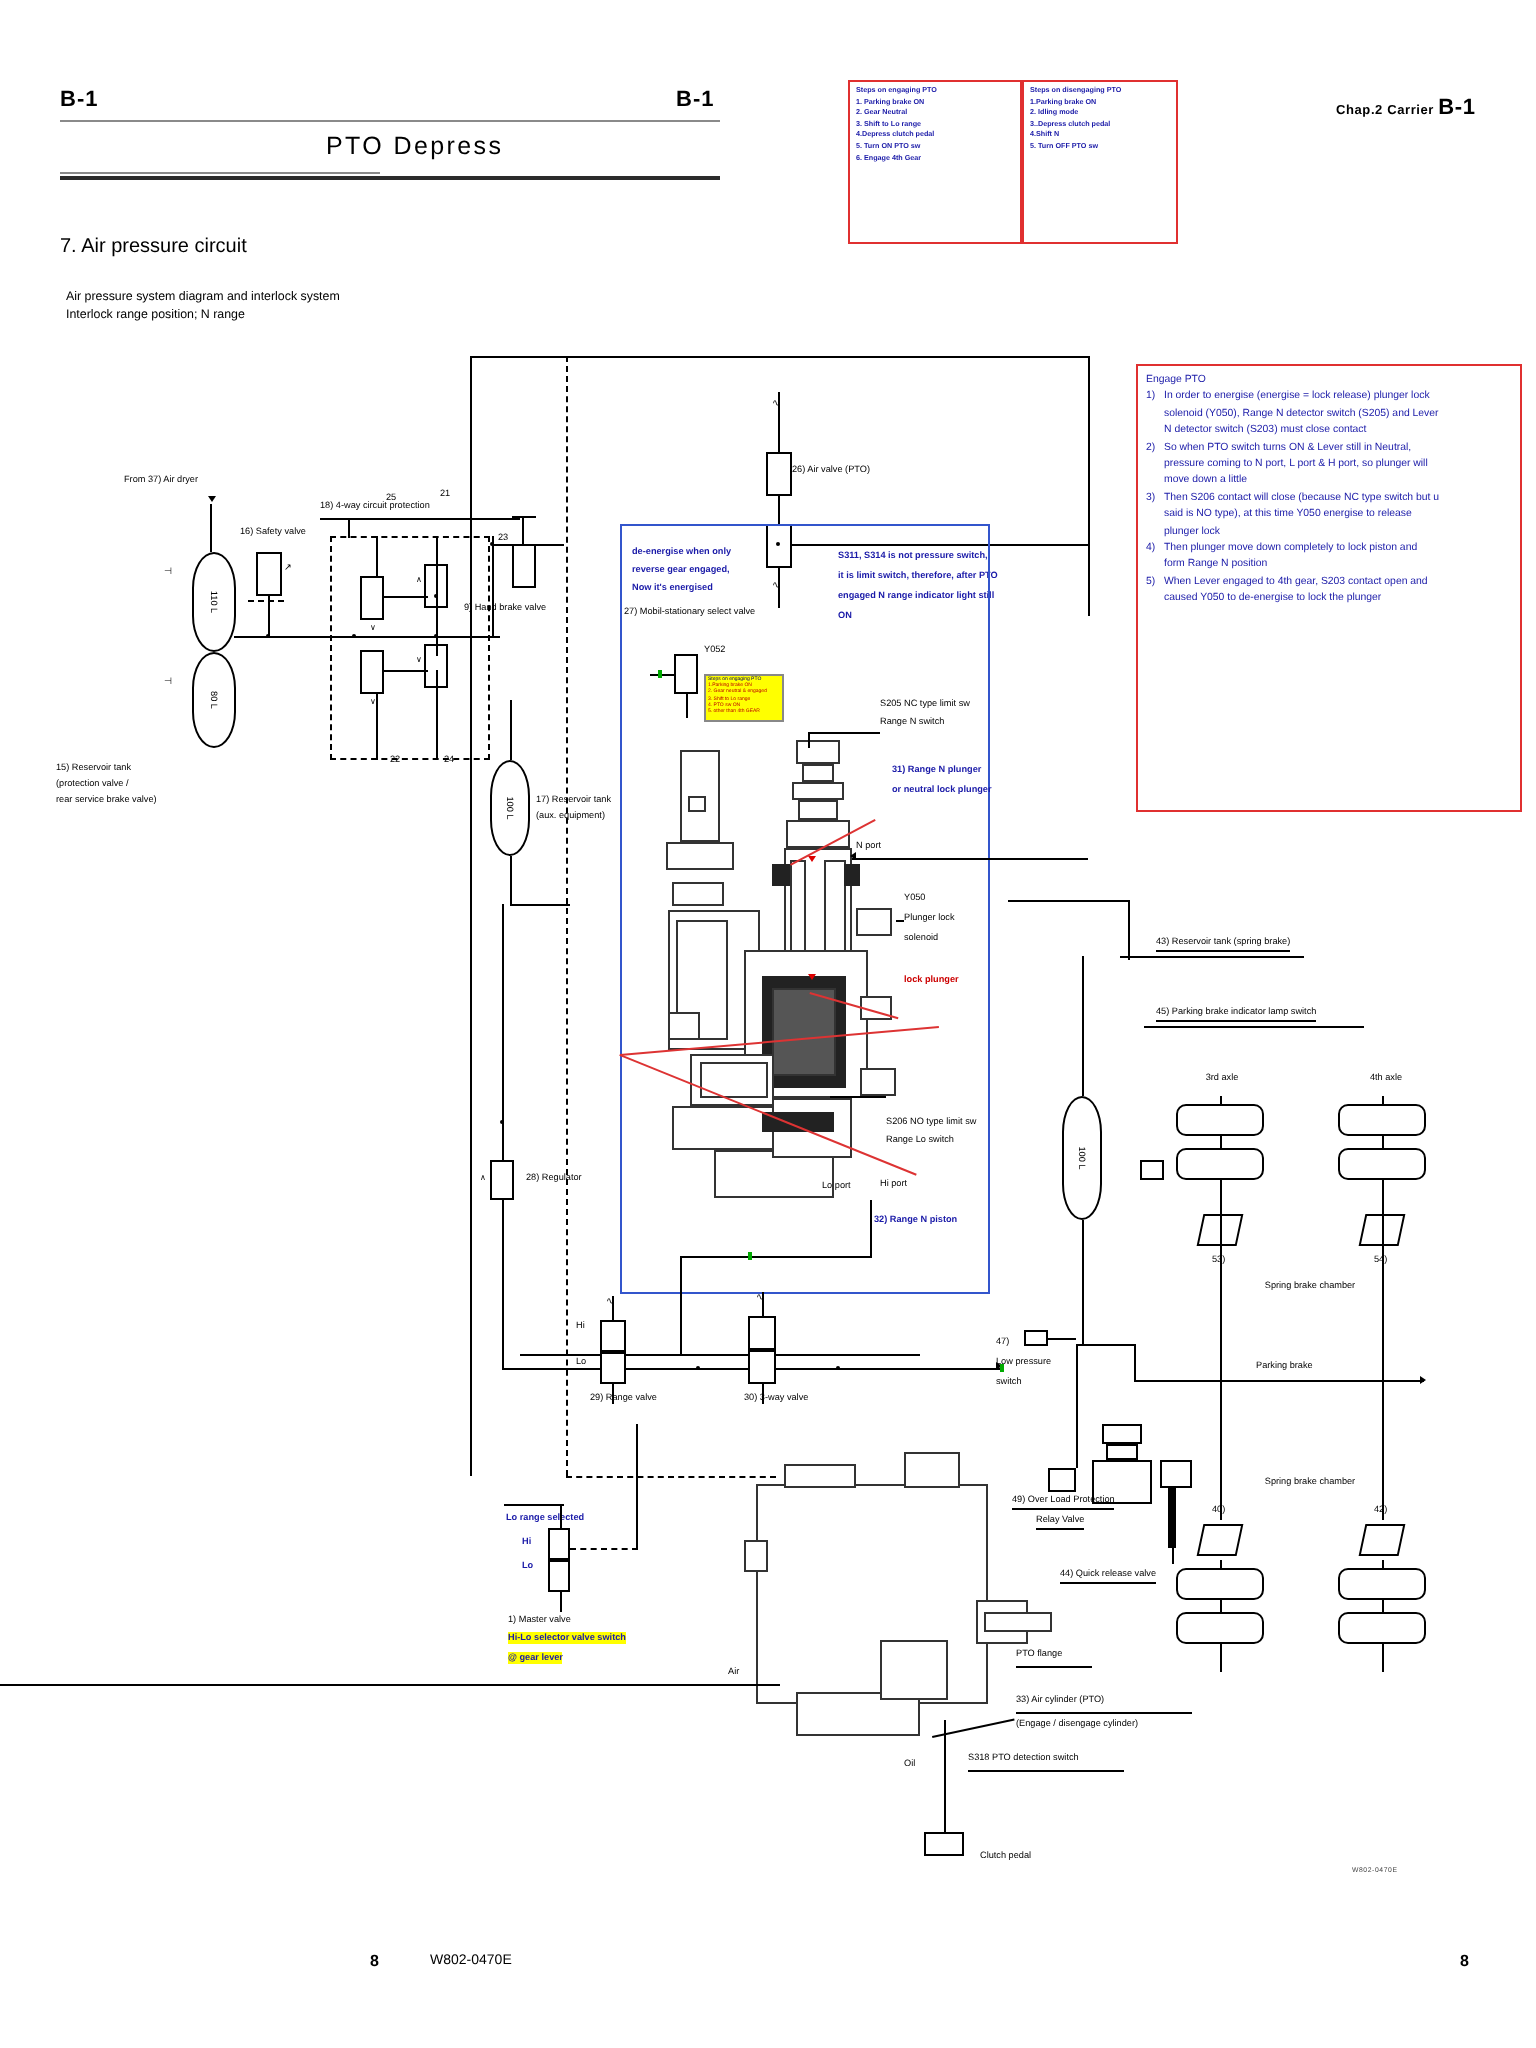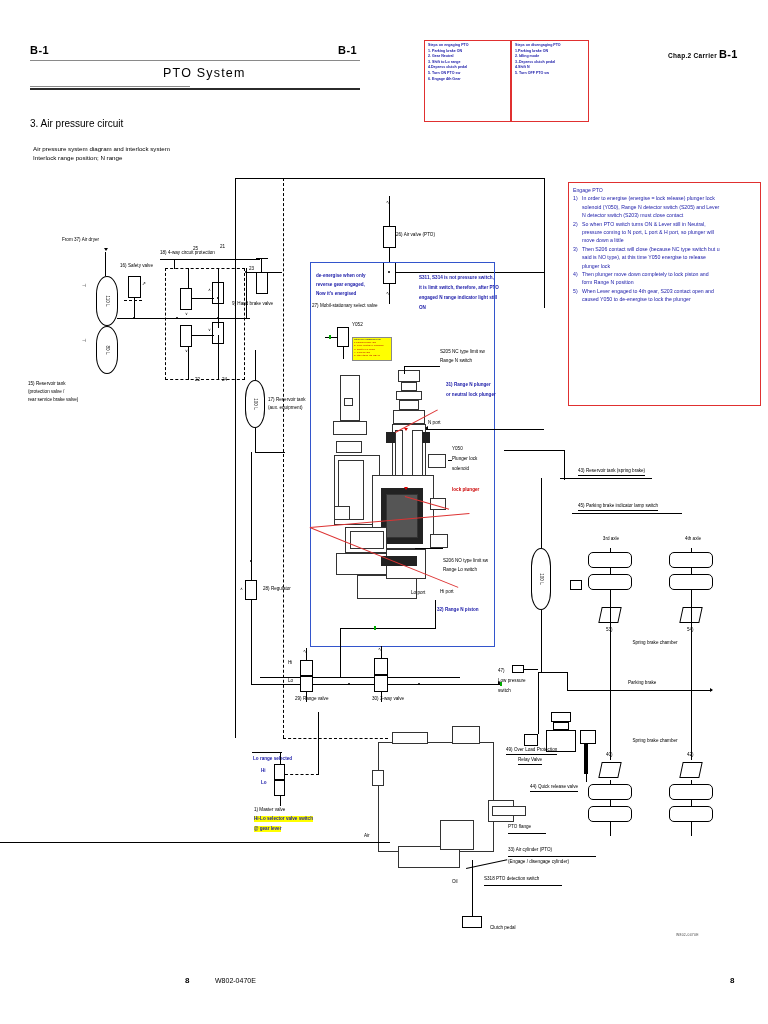--- a/index.html
+++ b/index.html
@@ -75,27 +75,27 @@
   .ybox div:first-child{color:#006;}
 </style>
 </head>
 <body>
 
 <div class="pg">
 
   <div class="hdr-b1" style="left:30px;top:44px;">B-1</div>
   <div class="hdr-b1" style="left:338px;top:44px;">B-1</div>
   <div class="rule" style="left:30px;top:60px;width:330px;"></div>
-  <div class="pto-title" style="left:163px;top:66px;">PTO System</div>
+  <div class="pto-title" style="left:163px;top:66px;">PTO Depress</div>
   <div class="rule dark" style="left:30px;top:88px;width:330px;"></div>
   <div class="rule" style="left:30px;top:86px;width:160px;"></div>
 
   <div class="chap" style="left:668px;top:48px;"><span>Chap.2  Carrier</span> <b class="big">B-1</b></div>
 
-  <div class="sect" style="left:30px;top:118px;">3.  Air pressure circuit</div>
+  <div class="sect" style="left:30px;top:118px;">7.  Air pressure circuit</div>
   <div class="sub" style="left:33px;top:144px;">Air pressure system diagram and interlock system</div>
   <div class="sub" style="left:33px;top:153px;">Interlock range position; N range</div>
 
   <div class="redbox" style="left:424px;top:40px;width:87px;height:82px;">
     <div class="rb-txt">
       <div>Steps on engaging PTO</div>
       <div>1. Parking brake ON</div>
       <div>2. Gear Neutral</div>
       <div>3. Shift to Lo range</div>
       <div>4.Depress clutch pedal</div>

